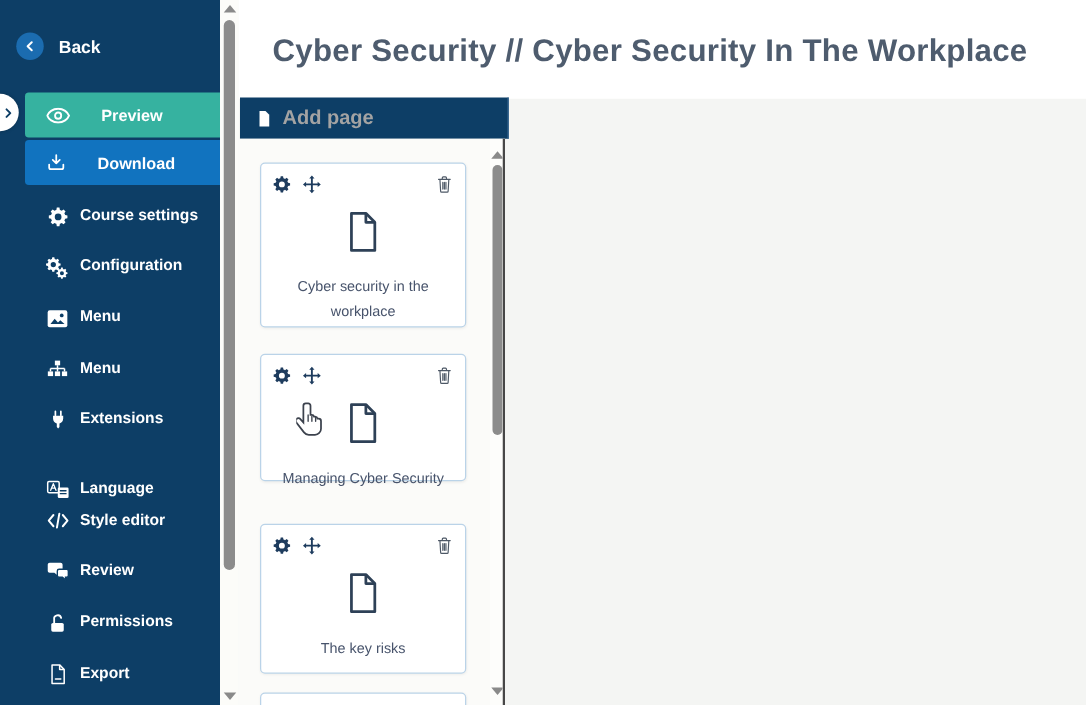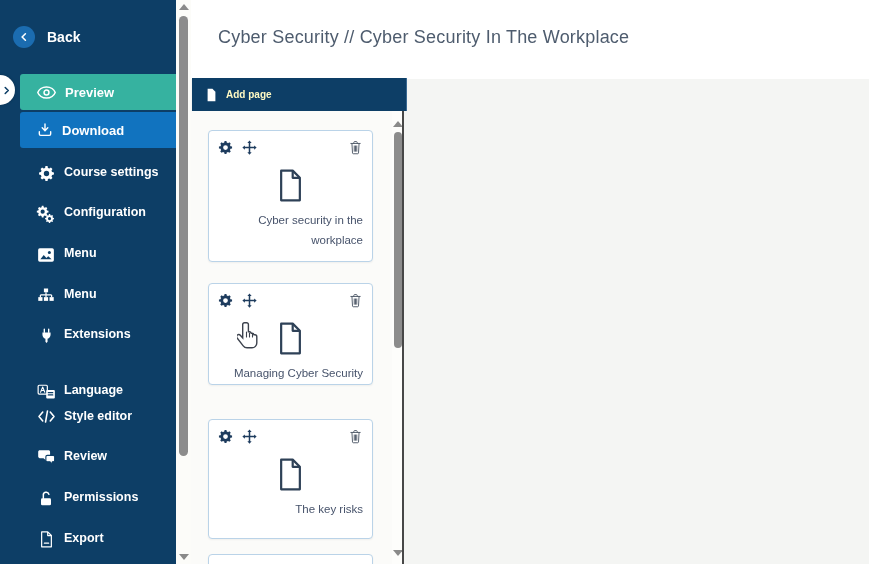--- a/index.html
+++ b/index.html
@@ -14,21 +14,21 @@
     font-family:"Liberation Sans",sans-serif;}
   .screen{position:relative;width:869px;height:564px;overflow:hidden;background:#fff}
 
   
   .sidebar{position:absolute;left:0;top:0;width:176px;height:564px;background:var(--sidebar-navy)}
   .back-row{position:absolute;left:13px;top:24px;height:26px;display:flex;align-items:center;gap:12px;cursor:pointer}
   .back-circle{width:22px;height:22px;border-radius:50%;background:var(--back-circle-blue);
     display:flex;align-items:center;justify-content:center;flex:0 0 auto}
   .back-label{color:#fff;font-size:14px;font-weight:700}
   .side-btn{position:absolute;left:20px;width:163px;height:36px;border-radius:3px;border:0;
-    display:flex;align-items:center;padding-left:17px;gap:9px;color:#fff;font-size:13px;
+    display:flex;align-items:center;padding-left:17px;gap:25px;color:#fff;font-size:13px;
     font-weight:700;cursor:pointer;font-family:inherit}
   .btn-preview{top:74px;background:var(--preview-teal)}
   .btn-download{top:112px;background:var(--download-blue)}
   .nav-item{position:absolute;left:0;width:176px;height:40px;display:flex;align-items:flex-start;
     color:#fff;font-size:12.5px;font-weight:700;cursor:pointer}
   .nav-icon{width:24px;margin-left:34px;display:flex;align-items:center;justify-content:center;flex:0 0 auto}
   .nav-label{margin-left:6px;white-space:nowrap}
 
   
   .drawer-handle{position:absolute;left:-15px;top:75px;width:30px;height:30px;border-radius:50%;
@@ -43,42 +43,42 @@
   .tri-down{border-left:5px solid transparent;border-right:5px solid transparent;
     border-top:6px solid var(--arrow-gray)}
   .outer-scrollbar .tri-up{top:4px}
   .outer-scrollbar .tri-down{bottom:4px}
   .outer-thumb{position:absolute;left:3px;top:16px;width:9px;height:440px;border-radius:5px;
     background:var(--scroll-thumb)}
 
   
   .main{position:absolute;left:191px;top:0;width:678px;height:564px;background:var(--main-bg)}
   .main-header{position:absolute;left:0;top:0;width:678px;height:79px;background:#fff}
-  .page-title{position:absolute;left:27px;top:27px;font-size:18px;font-weight:400;
+  .page-title{position:absolute;left:27px;top:27px;font-size:25px;font-weight:700;
     color:var(--title-gray);letter-spacing:.2px;white-space:nowrap}
 
   .toolbar{position:absolute;left:1px;top:78px;width:215px;height:33px;background:var(--sidebar-navy);display:flex}
-  .tb-btn{flex:1;display:flex;align-items:center;padding-left:14px;gap:9px;color:#fef9c3;
-    font-size:10px;font-weight:700;cursor:pointer;background:none;border:0;font-family:inherit;white-space:nowrap}
+  .tb-btn{flex:1;display:flex;align-items:center;padding-left:14px;gap:9px;color:#a3a3a3;
+    font-size:16px;font-weight:700;cursor:pointer;background:none;border:0;font-family:inherit;white-space:nowrap}
   .tb-divider{width:1px;background:var(--toolbar-divider)}
 
   .panel{position:absolute;left:0;top:111px;width:213px;height:453px;background:var(--panel-bg);
     border-right:2px solid var(--panel-edge);overflow:hidden}
 
   .card{position:absolute;left:17px;width:165px;background:#fff;border:1px solid var(--card-border-blue);
     border-radius:4px;box-shadow:0 1px 2px rgba(0,0,0,.05);cursor:pointer}
   .card-1{top:19px;height:132px}
   .card-2{top:172px;height:102px}
   .card-3{top:308px;height:120px}
   .card-4{top:443px;height:40px}
   .card-top{display:flex;align-items:center;gap:9px;padding:8px 9px 0 9px}
   .card-top .act{display:flex;align-items:center;justify-content:center;cursor:pointer;color:var(--card-icon-navy)}
   .card-top .del{margin-left:auto;color:var(--trash-gray)}
   .card-page-icon{display:flex;justify-content:center;margin-top:13px}
-  .card-title{margin-top:8px;text-align:right;font-size:11.5px;line-height:1.75;
+  .card-title{margin-top:18px;text-align:center;font-size:11.5px;line-height:1.75;
     color:var(--card-text);padding:0 9px}
 
   
   .inner-scrollbar{position:absolute;left:201px;top:0;width:11px;height:453px;background:#fdfdfb}
   .inner-scrollbar .tri-up{top:10px}
   .inner-scrollbar .tri-down{bottom:8px}
   .inner-thumb{position:absolute;left:1.5px;top:21px;width:8px;height:216px;border-radius:4px;
     background:var(--scroll-thumb)}
 
   .mouse-cursor{position:absolute;left:237px;top:321px;z-index:10;pointer-events:none}

